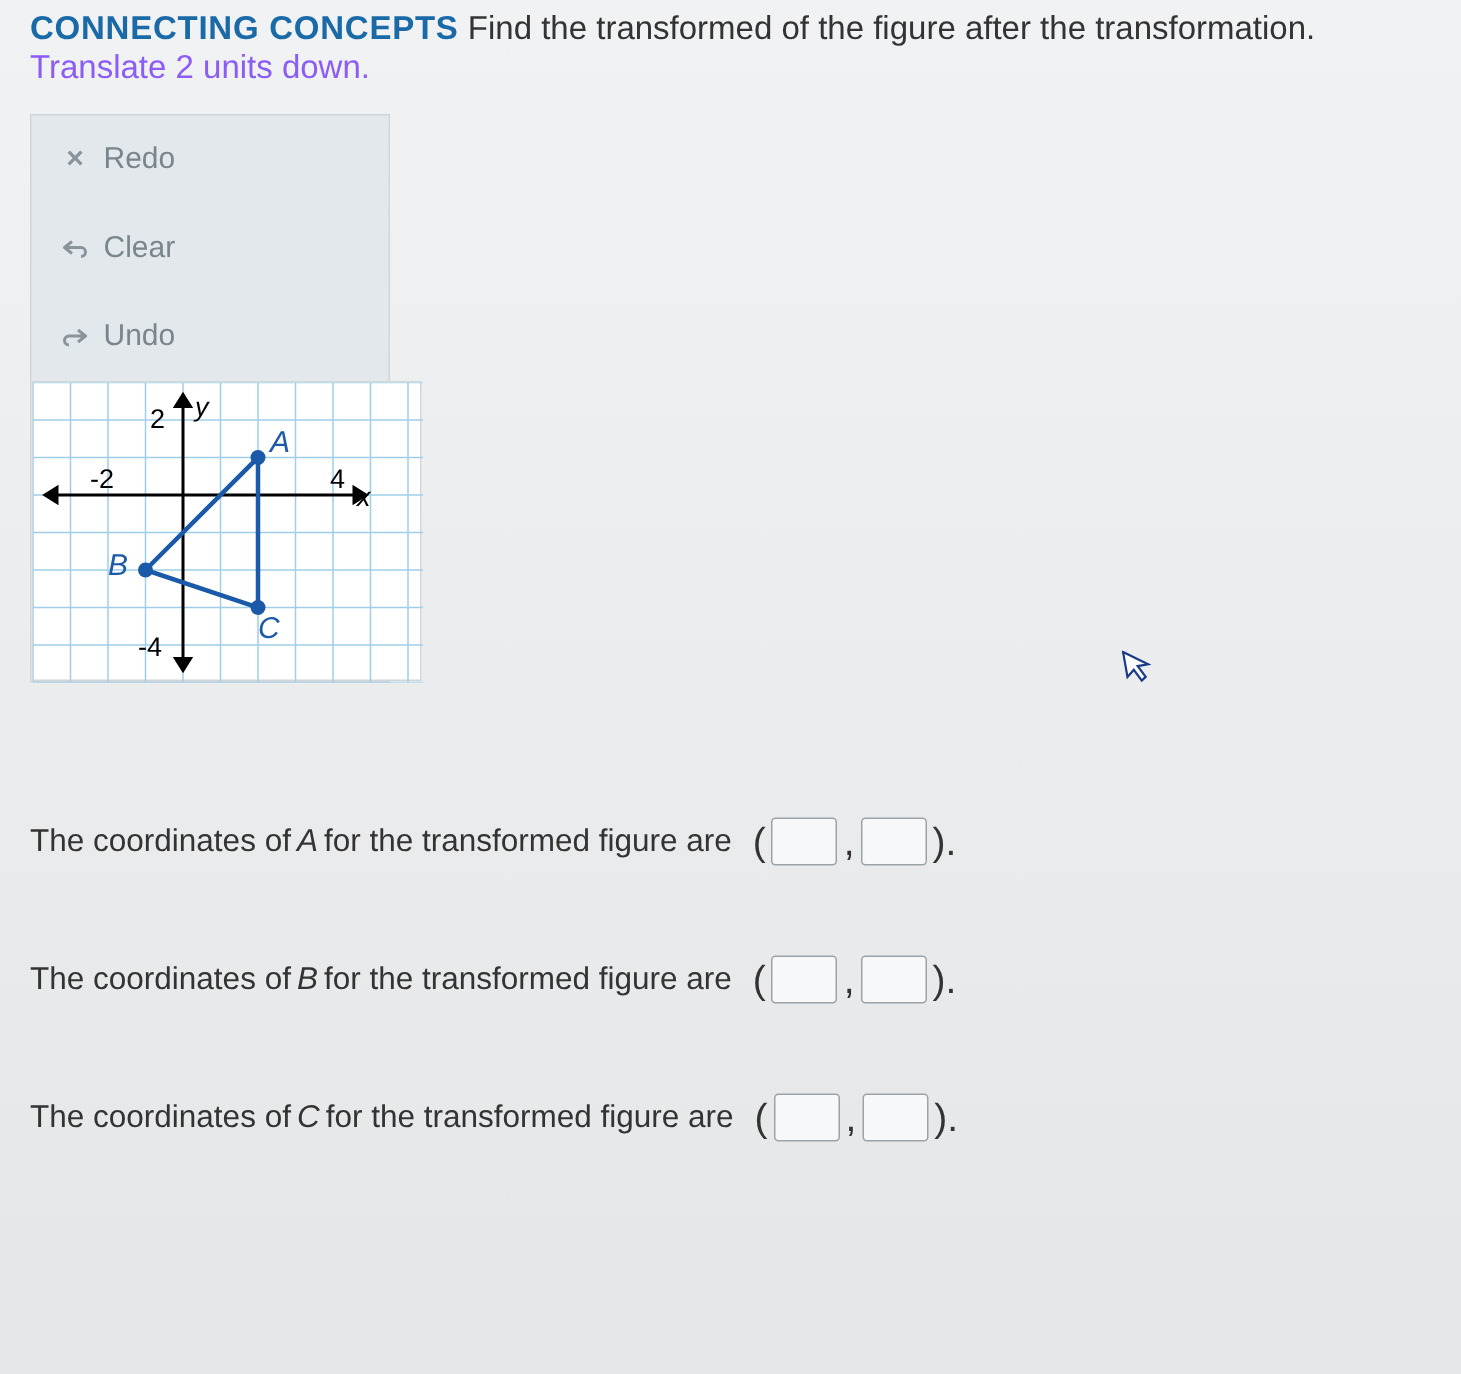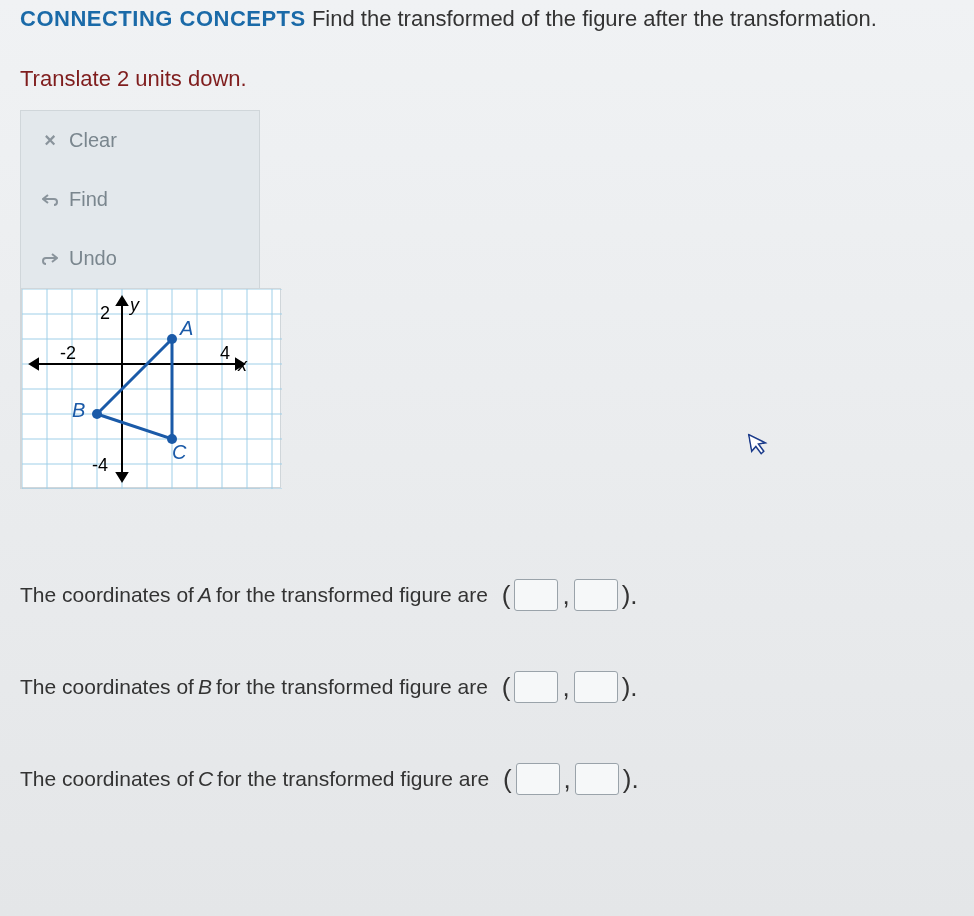--- a/index.html
+++ b/index.html
@@ -17,23 +17,22 @@
     padding-top: 6px;
     font-size: 22px;
     color: #333;
   }
   .header-prefix {
     color: #1a6aa8;
     font-weight: 700;
     letter-spacing: 0.5px;
   }
   .instruction {
-    margin-top: 34px;
     font-size: 22px;
-    color: #7f1d1d;
+    color: #8b5cf6;
   }
   .toolbox {
     margin-top: 18px;
     width: 240px;
     background: #e3e8ec;
     border: 1px solid #d0d6da;
   }
   .tool-btn {
     padding: 18px 20px;
     font-size: 20px;
@@ -93,29 +92,29 @@
 <div class="header-line">
   <span class="header-prefix">CONNECTING CONCEPTS</span>
   <span>Find the transformed of the figure after the transformation.</span>
 </div>
 
 <div class="instruction">Translate 2 units down.</div>
 
 <div class="toolbox">
   <div class="tool-btn">
     <span class="ic">×</span>
-    <span>Clear</span>
+    <span>Redo</span>
   </div>
   <div class="tool-btn">
     <span class="ic">
       <svg width="16" height="14" viewBox="0 0 16 14">
           <path d="M6 2 L1 6 L6 10 M1 6 H12 A3 3 0 0 1 12 12" fill="none" stroke="#8a949c" stroke-width="2"></path>
         </svg>
     </span>
-    <span>Find</span>
+    <span>Clear</span>
   </div>
   <div class="tool-btn">
     <span class="ic">
       <svg width="16" height="14" viewBox="0 0 16 14">
           <path d="M10 2 L15 6 L10 10 M15 6 H4 A3 3 0 0 0 4 12" fill="none" stroke="#8a949c" stroke-width="2"></path>
         </svg>
     </span>
     <span>Undo</span>
   </div>
 

